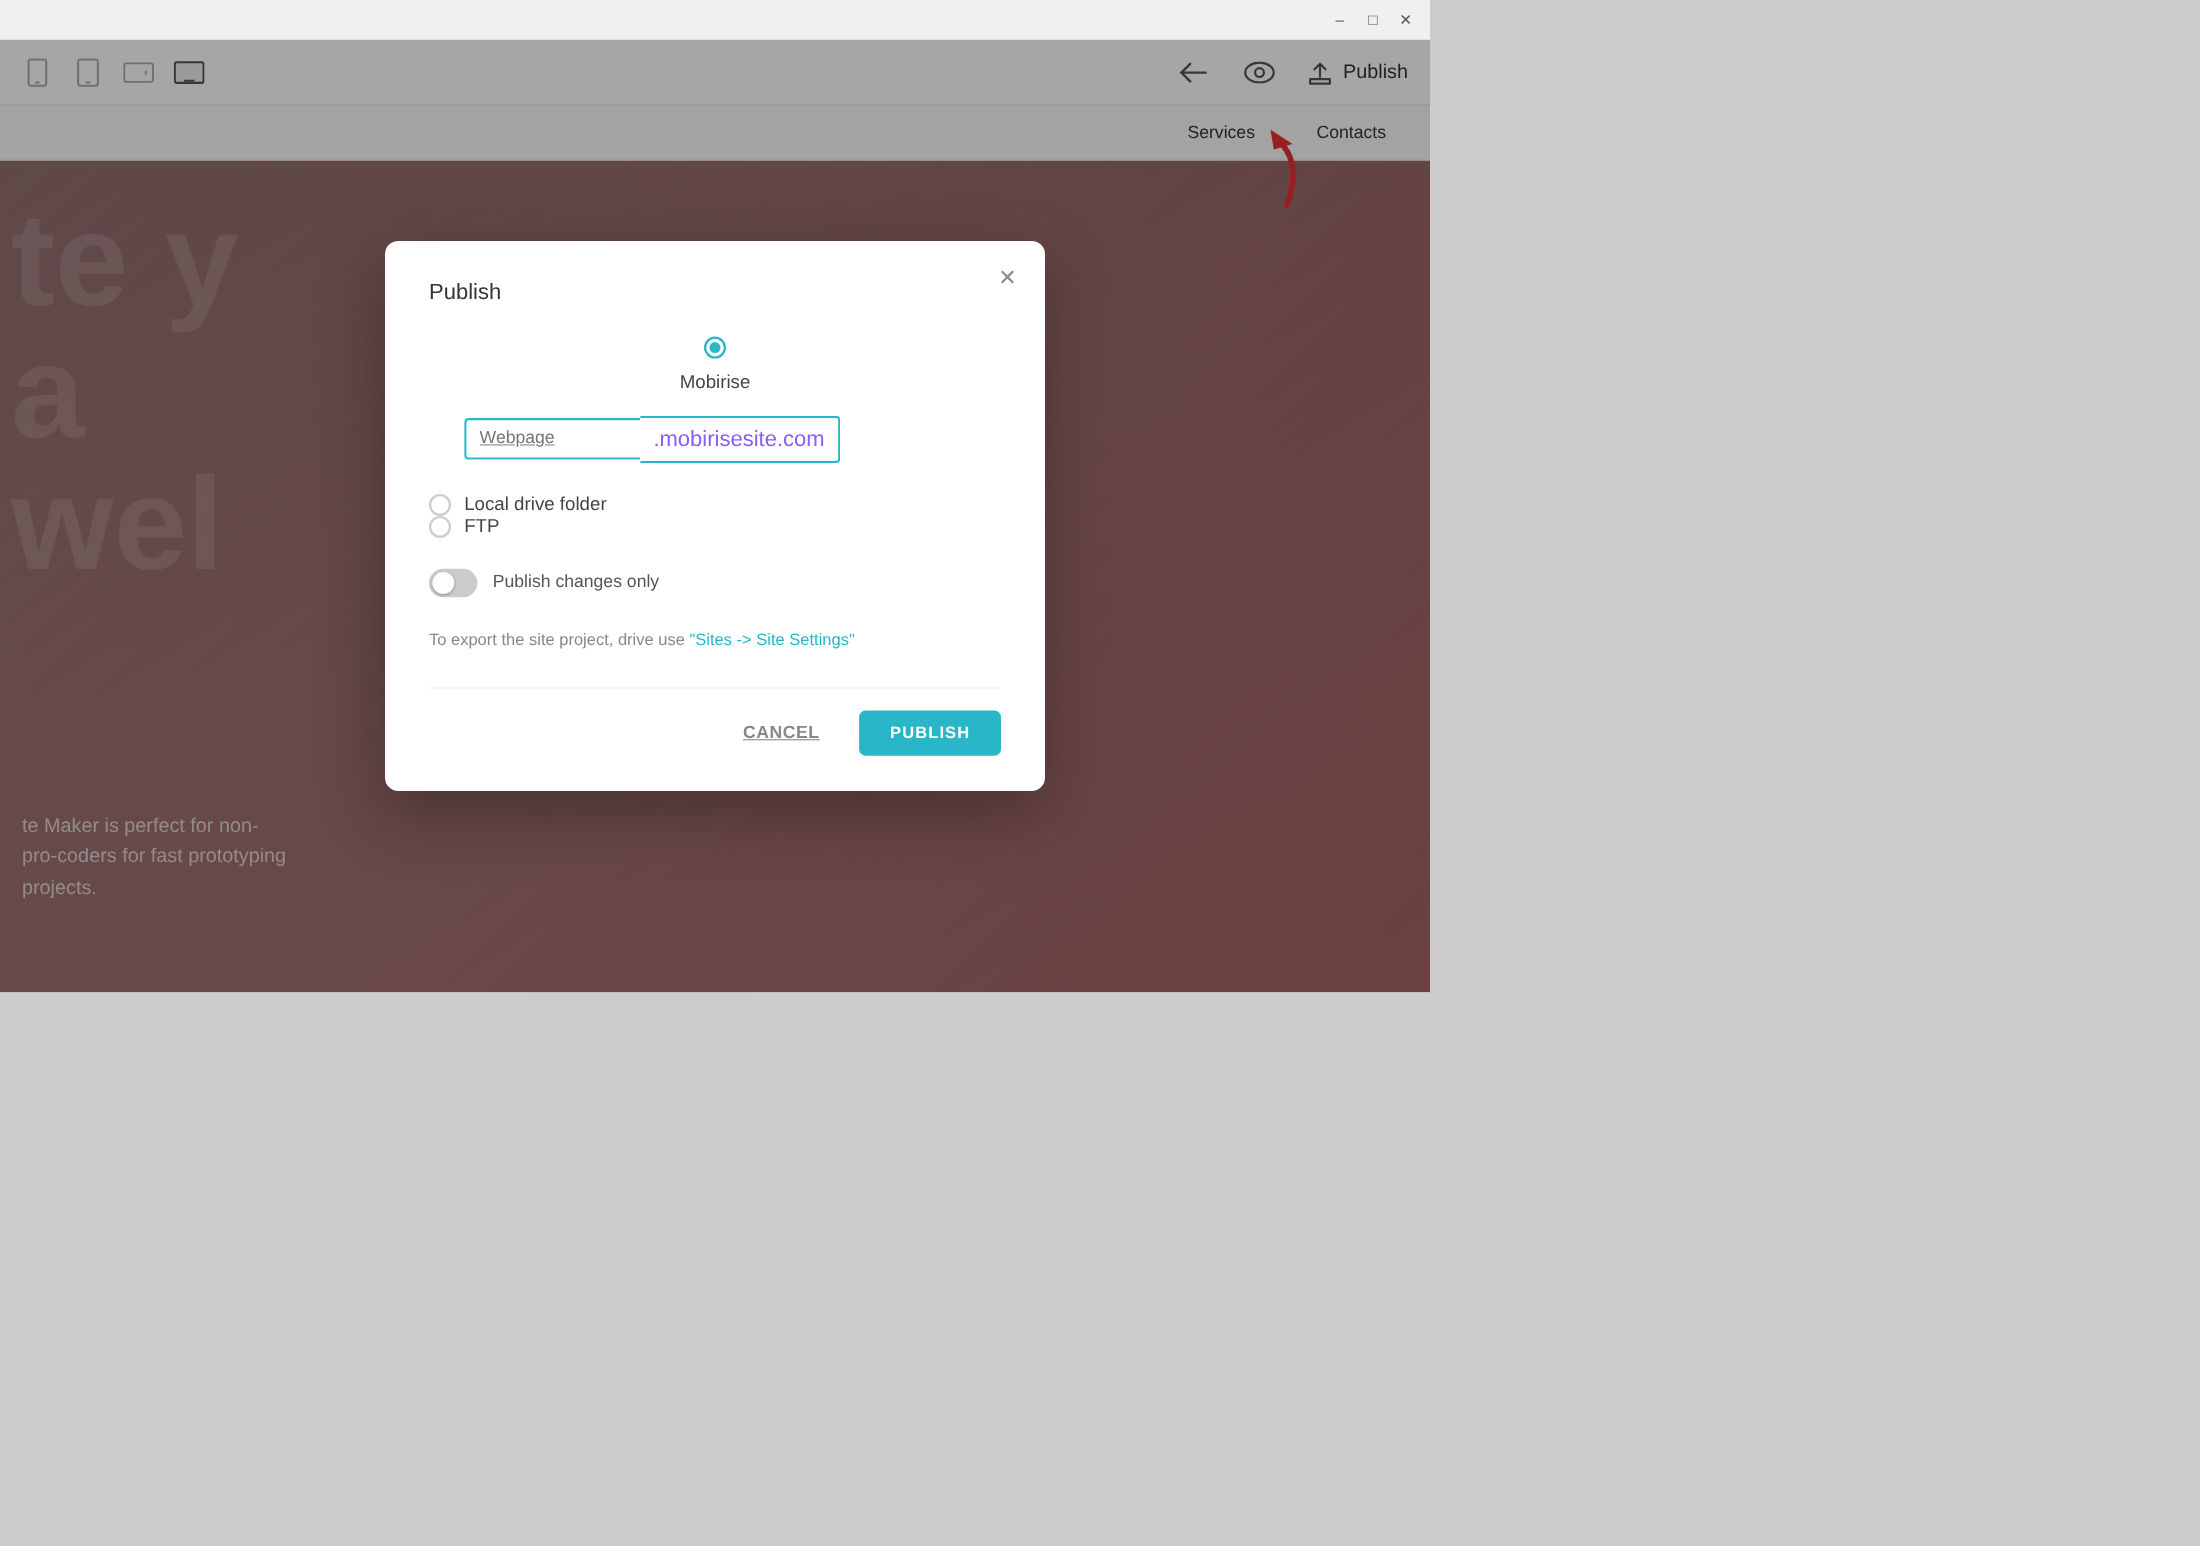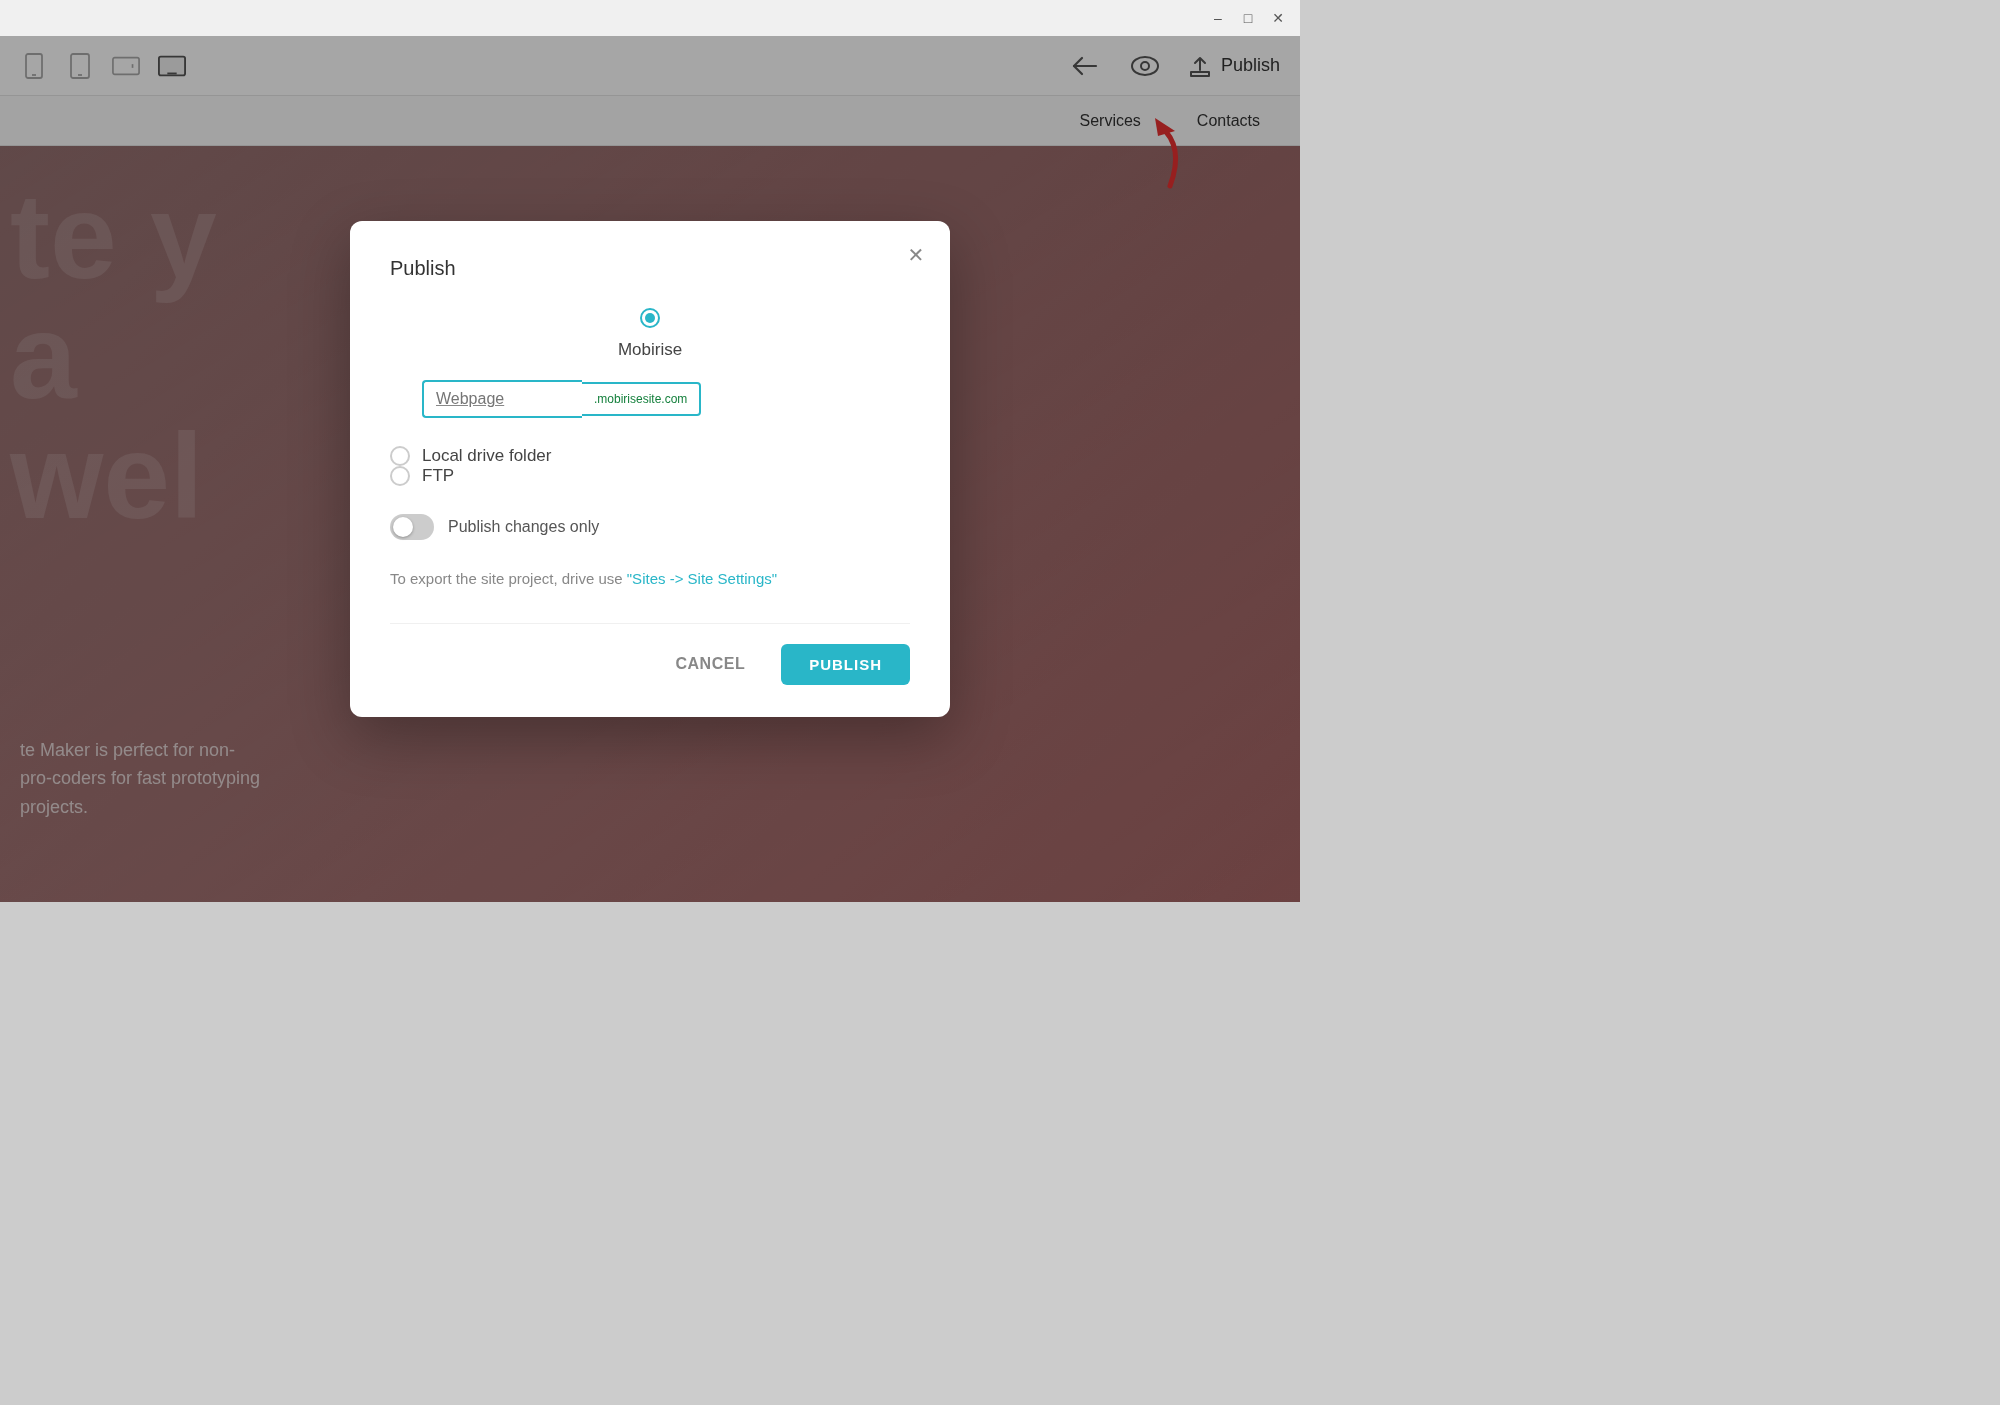--- a/index.html
+++ b/index.html
@@ -255,22 +255,22 @@
       border-right: none;
       border-radius: 4px 0 0 4px;
       padding: 8px 12px;
       font-size: 16px;
       color: #888;
       width: 160px;
       outline: none;
       text-decoration: underline;
     }
     .webpage-suffix {
-      font-size: 12px;
-      color: #15803d;
+      font-size: 20px;
+      color: #8b5cf6;
       padding: 8px 12px;
       border: 2px solid #29b6c8;
       border-left: none;
       border-radius: 0 4px 4px 0;
       background: white;
       text-align: right;
     }
 
     
     .toggle-row {
@@ -325,20 +325,21 @@
     }
     .btn-cancel {
       font-size: 16px;
       font-weight: 600;
       color: #888;
       letter-spacing: 0.5px;
       cursor: pointer;
       background: none;
       border: none;
       padding: 10px 16px;
+      text-decoration: underline;
     }
     .btn-publish {
       background: #29b6c8;
       color: white;
       border: none;
       border-radius: 6px;
       font-size: 15px;
       font-weight: 700;
       letter-spacing: 1px;
       padding: 12px 28px;

